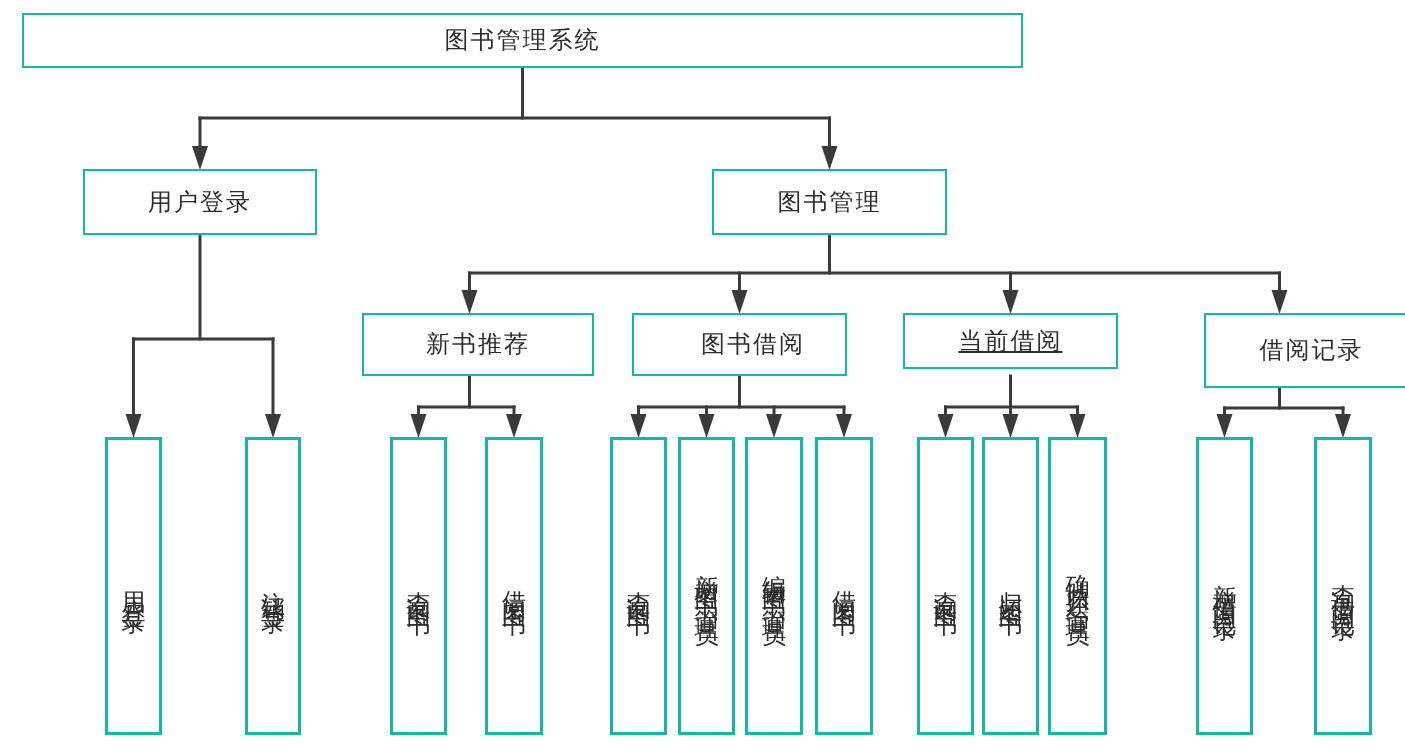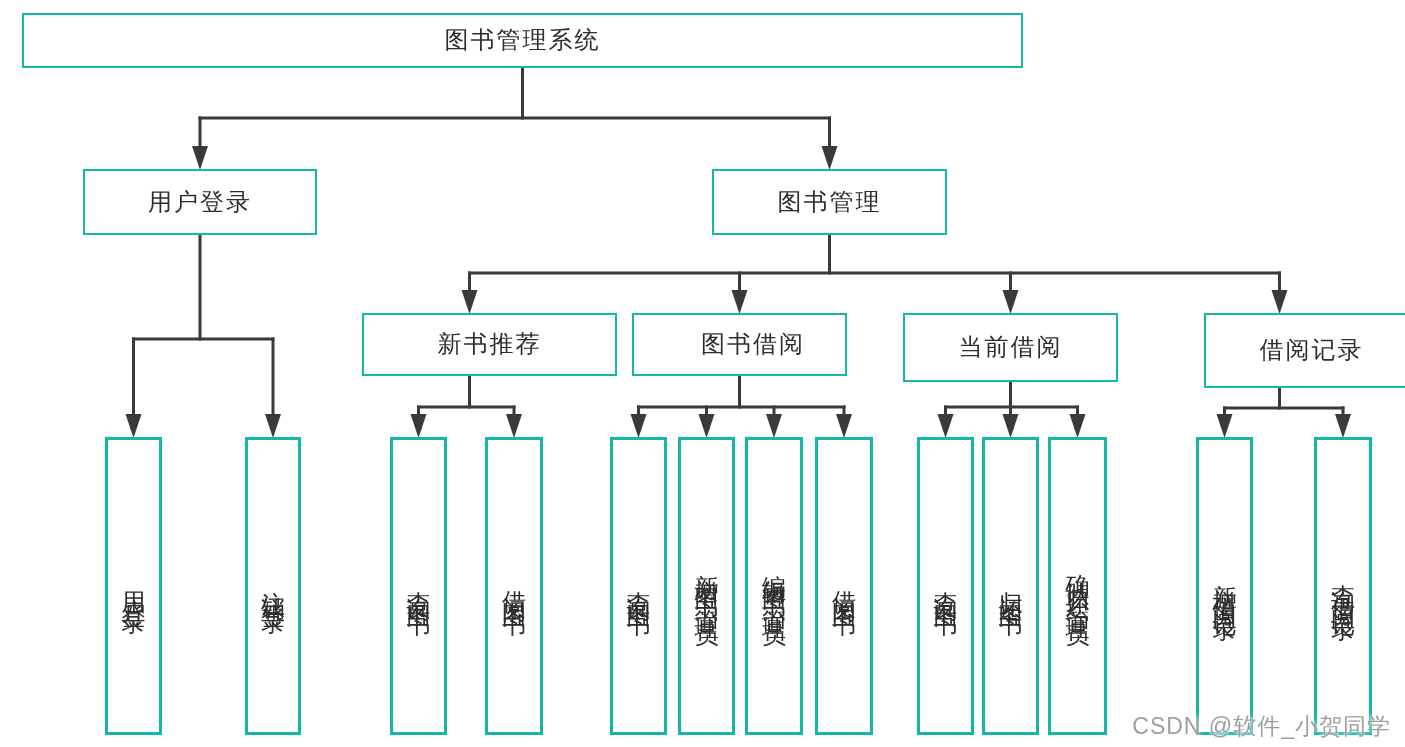--- a/index.html
+++ b/index.html
@@ -130,27 +130,27 @@
   <div id="nodes">
       <div class="node h lvl1" style="left: 22px; top: 13px; width: 1001px; height: 55px;">
         <span>图书管理系统</span>
       </div>
       <div class="node h lvl2" style="left: 83px; top: 169px; width: 234px; height: 66px;">
         <span>用户登录</span>
       </div>
       <div class="node h lvl2" style="left: 712px; top: 169px; width: 235px; height: 66px; align-items: center;">
         <span>图书管理</span>
       </div>
-      <div class="node h lvl3" style="left: 362px; top: 313px; width: 255px; height: 63px; font-family: Liberation Serif, serif;">
+      <div class="node h lvl3" style="left: 362px; top: 313px; width: 232px; height: 63px; font-family: Liberation Serif, serif;">
         <span>新书推荐</span>
       </div>
       <div class="node h lvl3" style="left: 632px; top: 313px; width: 215px; height: 63px; padding-left: 27px;">
         <span>图书借阅</span>
       </div>
-      <div class="node h lvl3" style="left: 903px; top: 313px; width: 215px; height: 69px;">
+      <div class="node h lvl3" style="left: 903px; top: 313px; width: 215px; height: 56px; text-decoration: underline;">
         <span>当前借阅</span>
       </div>
       <div class="node h lvl3" style="left: 1172px; top: 313px; width: 215px; height: 75px; margin-left: 32px;">
         <span>借阅记录</span>
       </div>
       <div class="node v lvl4" style="left: 105px; top: 437px; width: 57px; height: 298px;">
         <span>用户登录</span>
       </div>
       <div class="node v lvl4" style="left: 245px; top: 437px; width: 56px; height: 298px;">
         <span>注销登录</span>
@@ -182,14 +182,13 @@
       <div class="node v lvl4" style="left: 1048px; top: 437px; width: 59px; height: 298px;">
         <span>确认归还（管理员）</span>
       </div>
       <div class="node v lvl4" style="left: 1196px; top: 437px; width: 57px; height: 298px;">
         <span>新增借阅记录</span>
       </div>
       <div class="node v lvl4" style="left: 1314px; top: 437px; width: 58px; height: 298px;">
         <span>查询借阅记录</span>
       </div>
     </div>
-  <div class="watermark">CSDN @软件_小贺同学</div>
 </div>
 
 </body></html>

